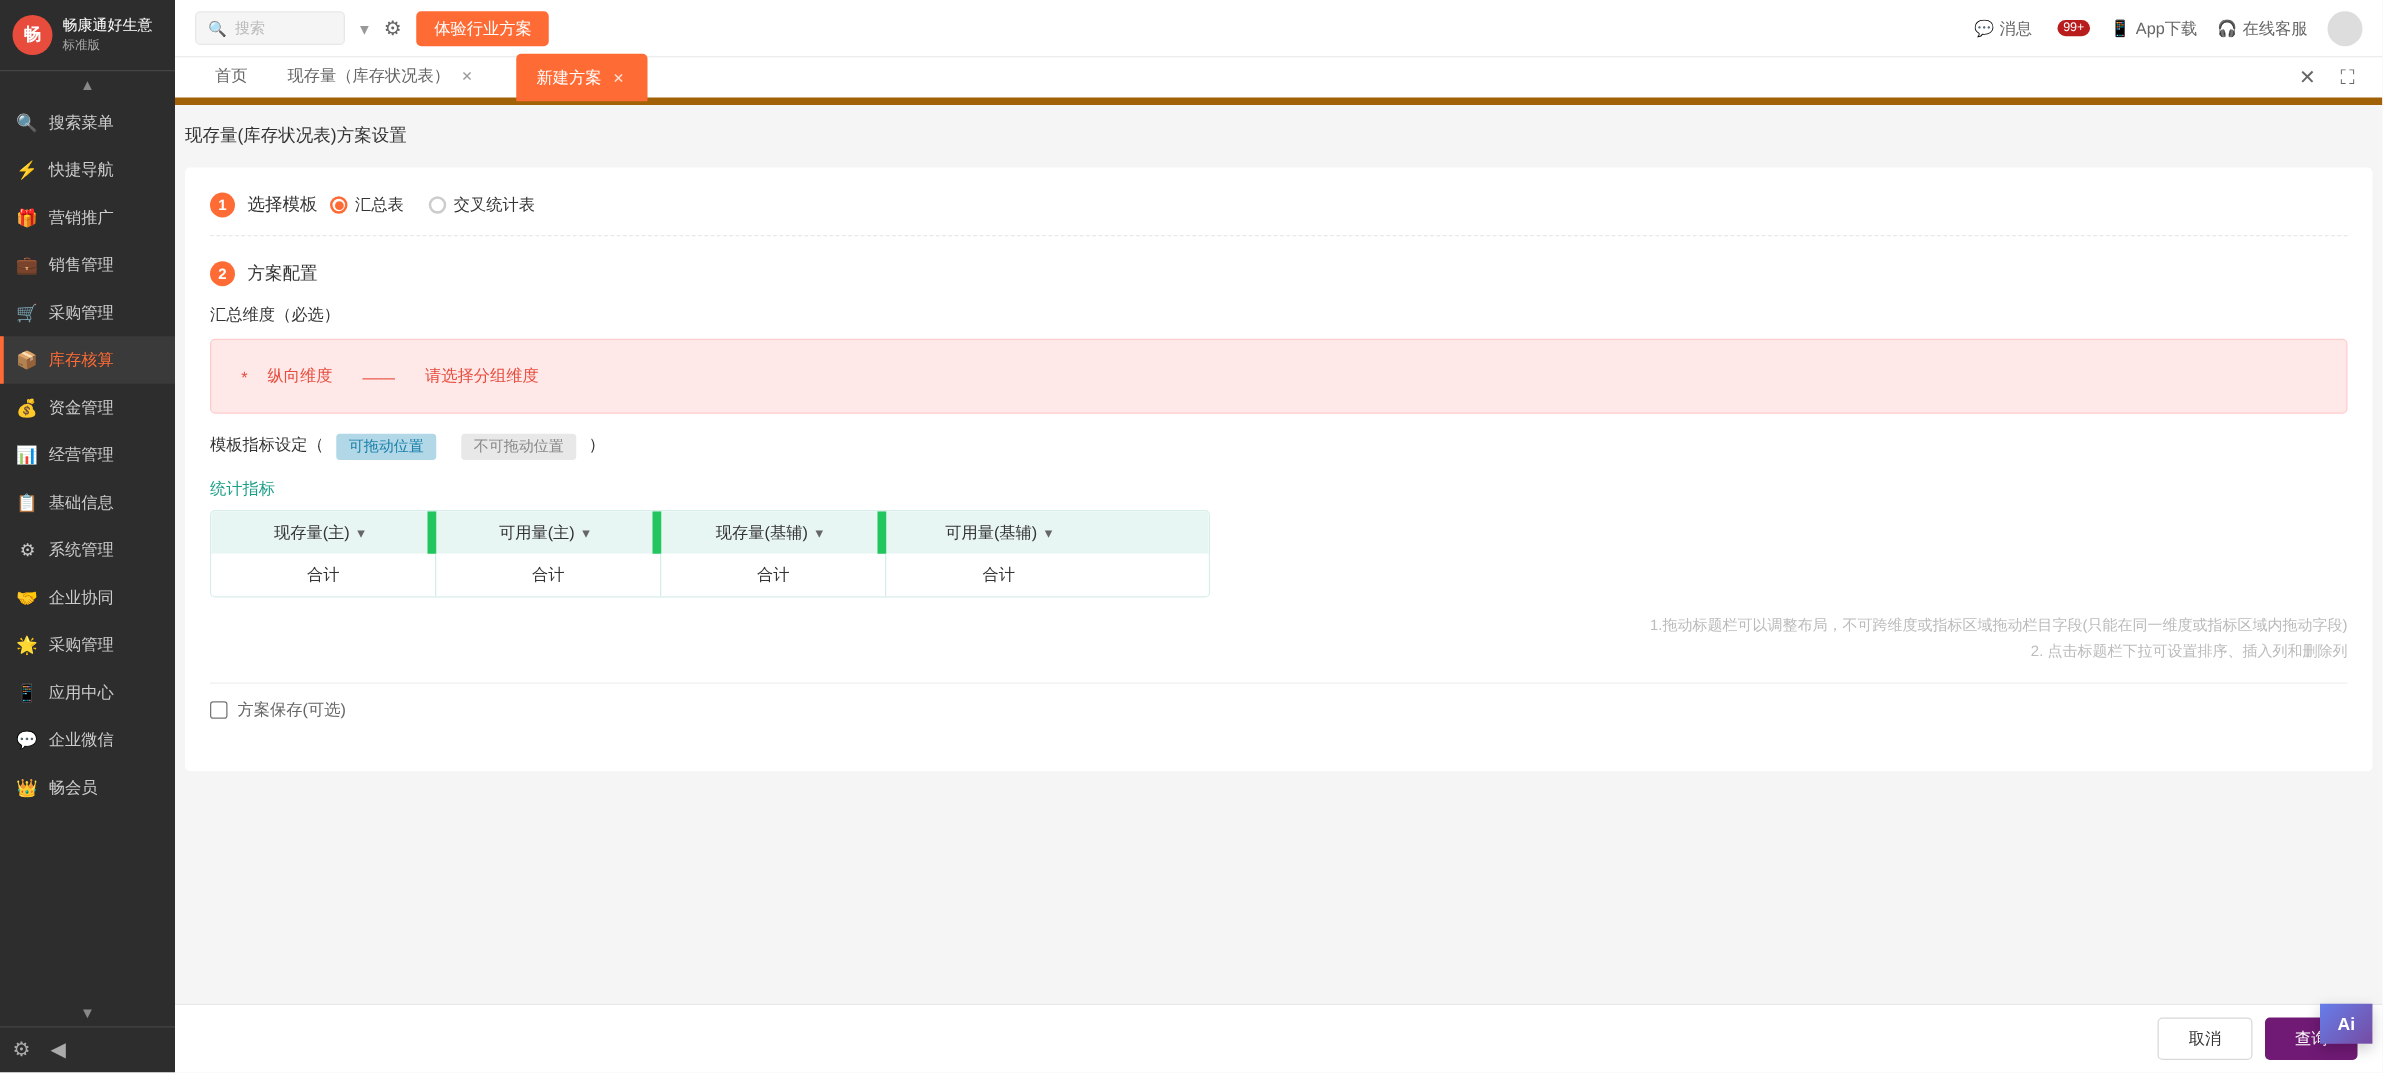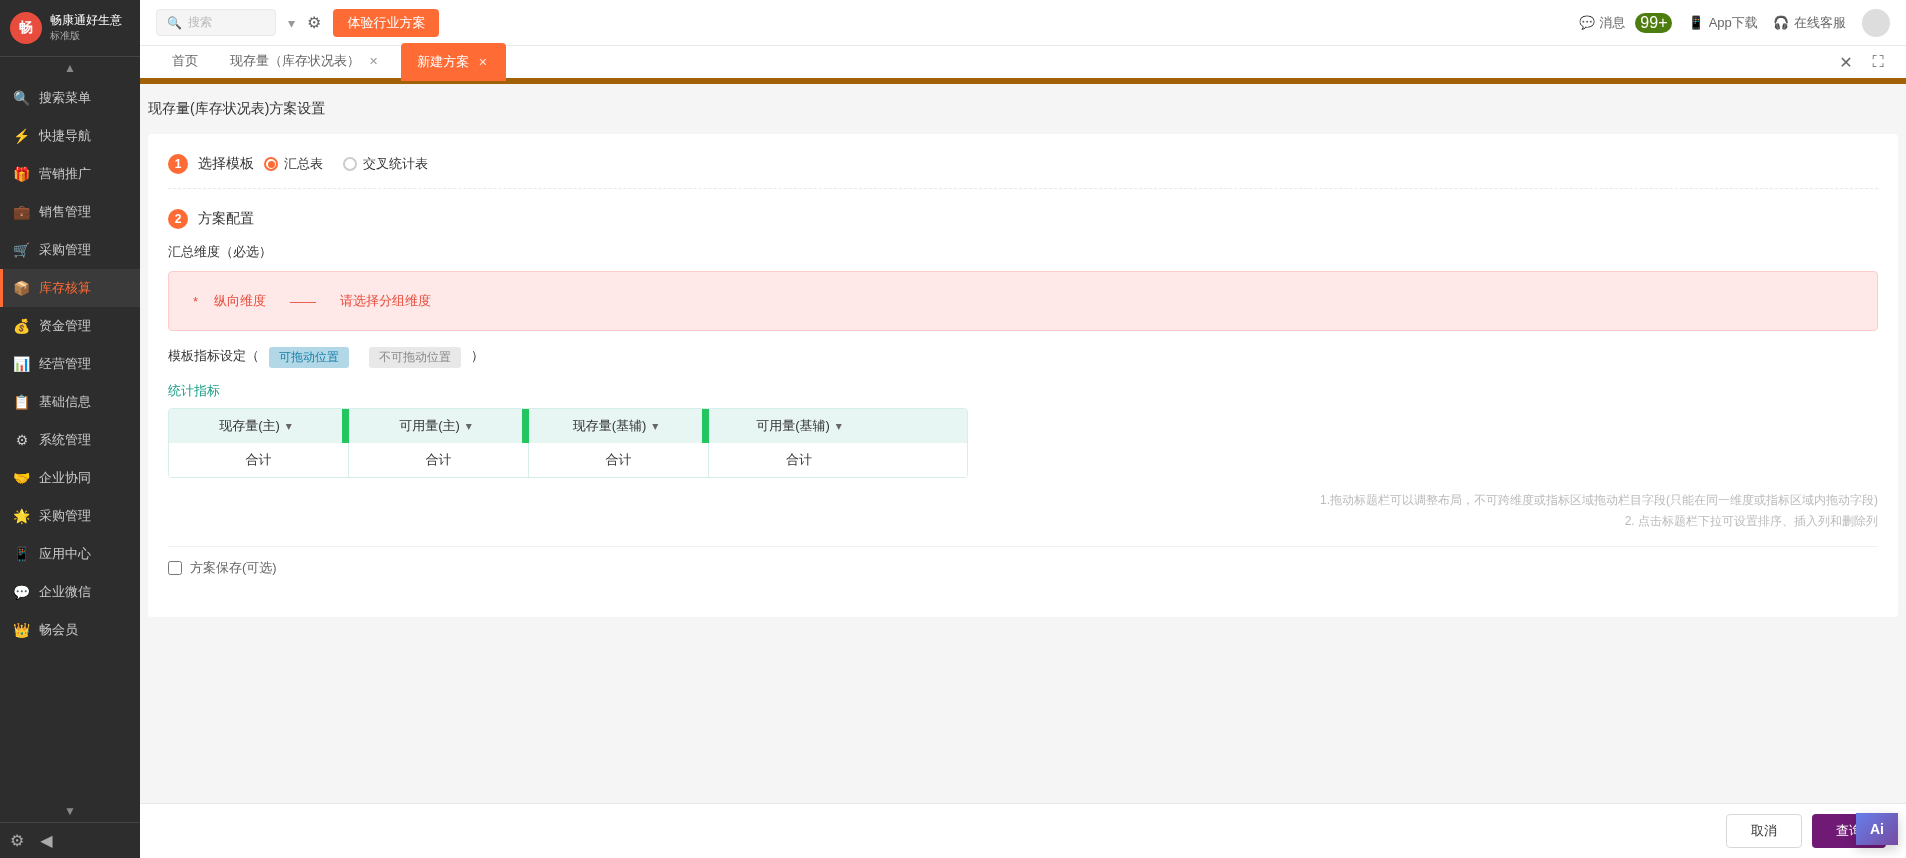--- a/index.html
+++ b/index.html
@@ -88,22 +88,22 @@
       background: #ff6b35;
       color: white;
       border: none;
       border-radius: 4px;
       padding: 5px 14px;
       font-size: 13px;
       cursor: pointer;
     }
     .topbar-right { display: flex; align-items: center; gap: 16px; color: #666; font-size: 13px; }
     .badge-red {
-      background: #4d7c0f; color: white; border-radius: 10px;
-      font-size: 16px; padding: 1px 5px; margin-left: 6px;
+      background: #b91c1c; color: white; border-radius: 10px;
+      font-size: 10px; padding: 1px 5px; margin-left: 16px;
     }
     .topbar-right-item { display: flex; align-items: center; gap: 4px; cursor: pointer; }
 
     
     .tabs-bar {
       background: #fff;
       border-bottom: 6px solid #a16207;
       padding: 0 16px;
       display: flex;
       align-items: center;
@@ -127,21 +127,21 @@
       cursor: pointer;
       padding: 1px 3px;
       border-radius: 2px;
     }
 
     .tab.new-scheme {
       background: #ff6b35;
       color: white;
       border-radius: 4px 4px 0 0;
       border-bottom: none;
-      margin-left: 4px;
+      margin-left: 16px;
     }
     .tab.new-scheme .tab-close { color: rgba(255,255,255,0.8); }
 
     .tabs-right { margin-left: auto; display: flex; gap: 8px; }
     .tab-action-btn {
       width: 24px; height: 24px;
       display: flex; align-items: center; justify-content: center;
       color: #666; cursor: pointer; font-size: 16px;
     }
 
@@ -313,21 +313,21 @@
       border-radius: 4px;
       background: #701a75;
       color: #fff;
       font-size: 13px;
       cursor: pointer;
     }
 
     
     .ai-float-btn {
       position: fixed;
-      bottom: 13px;
+      bottom: 23px;
       right: 8px;
       background: linear-gradient(135deg, #667eea, #764ba2);
       color: white;
       border-radius: 0;
       padding: 8px 14px;
       font-size: 14px;
       font-weight: bold;
       cursor: pointer;
       box-shadow: 0 4px 12px rgba(0,0,0,0.2);
       z-index: 1000;

